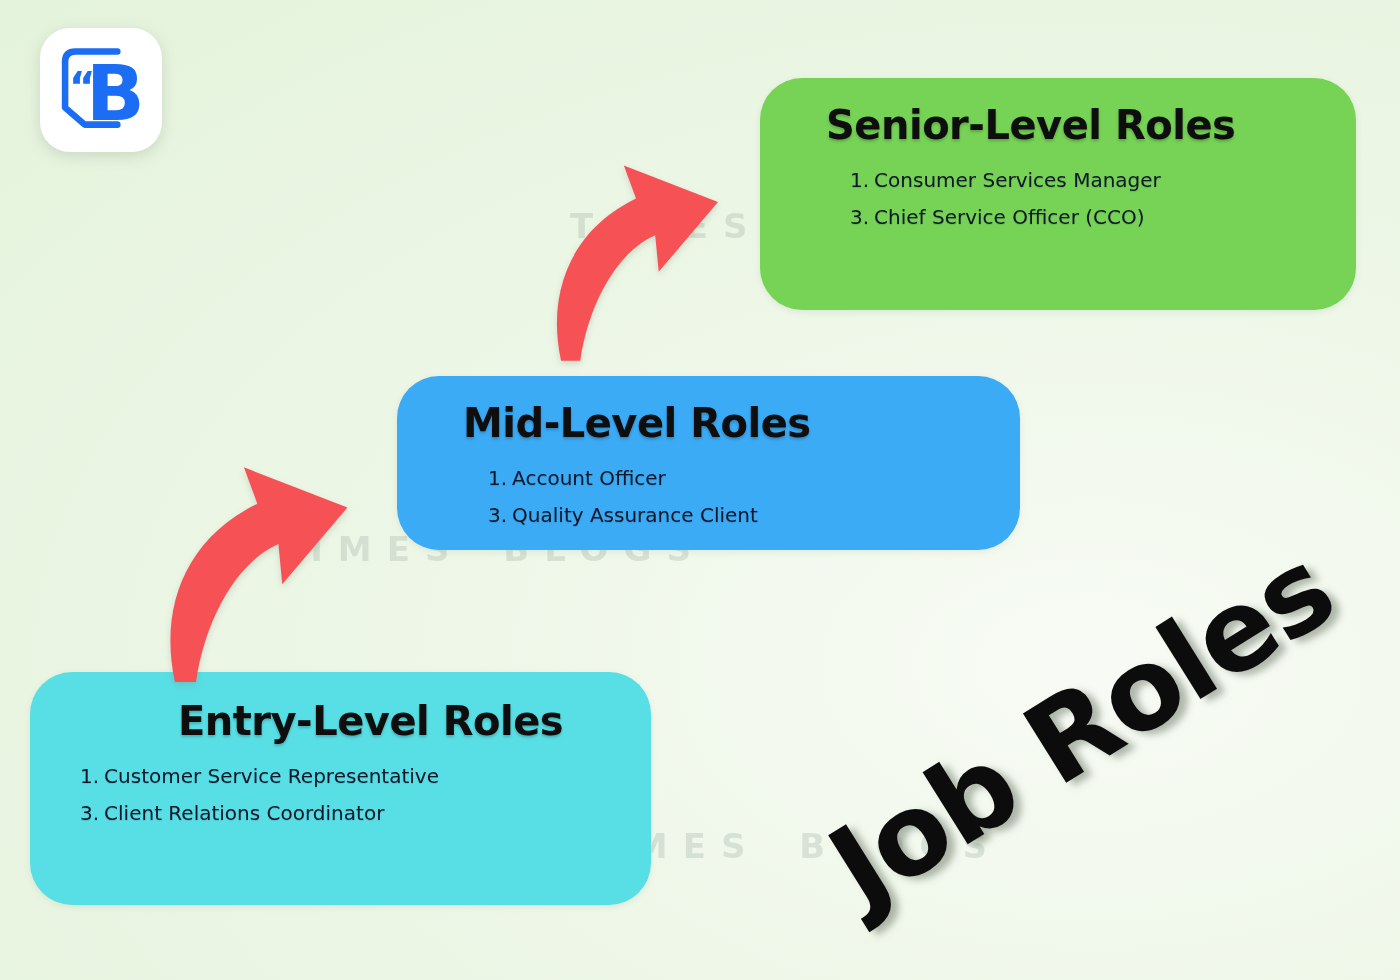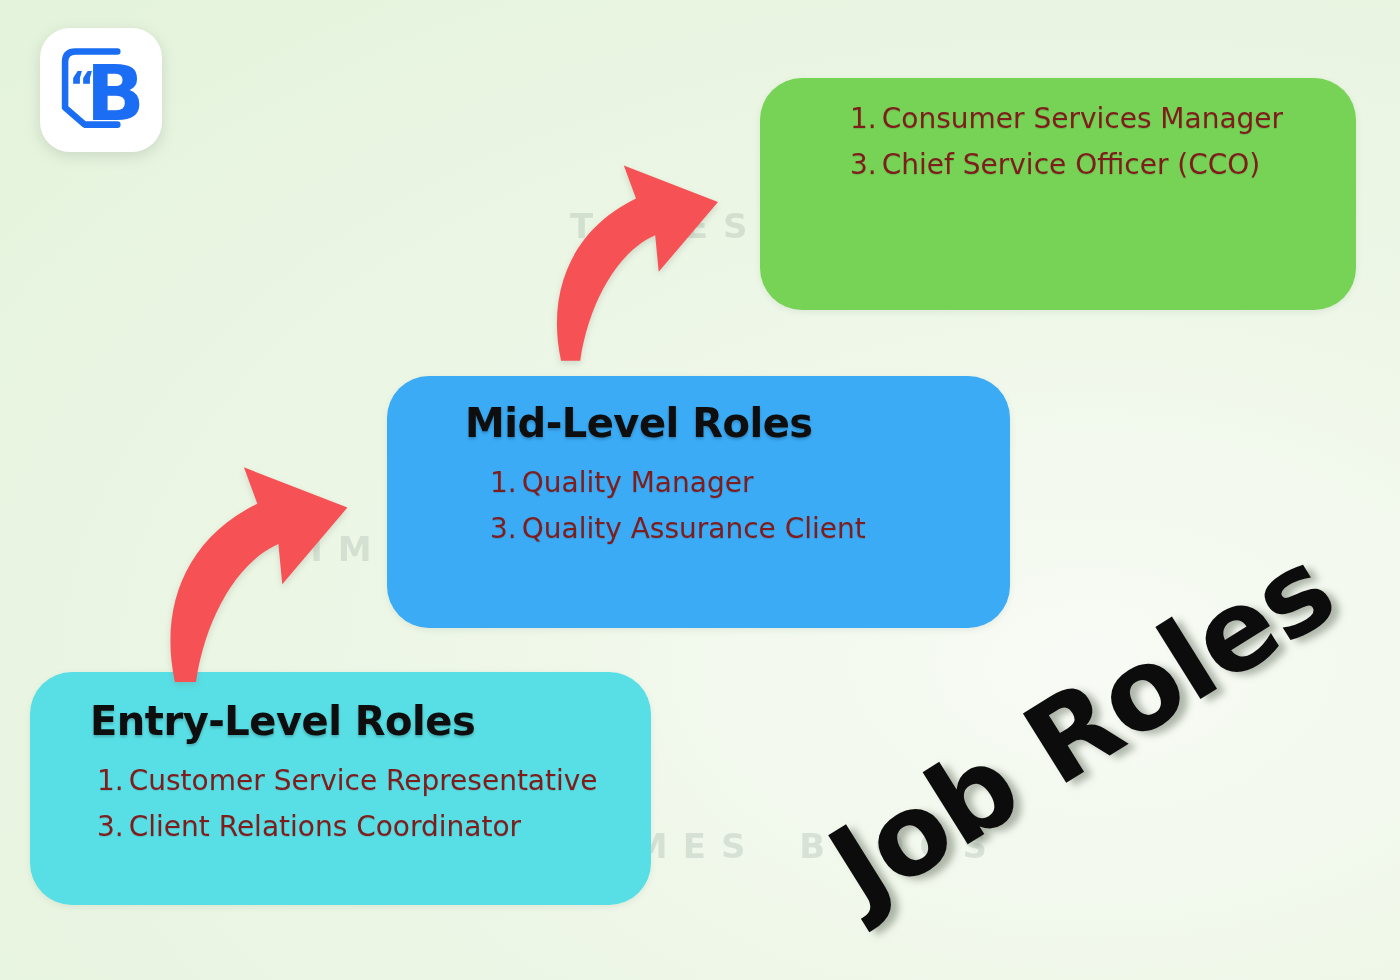--- a/index.html
+++ b/index.html
@@ -37,40 +37,40 @@
   }
   .level-box .box-title {
     font-size: 40px;
     font-weight: 800;
     letter-spacing: -0.5px;
     color: #0e0e0e;
     text-shadow: 0 2px 3px rgba(0,0,0,0.22);
   }
   .role-list { list-style: none; }
   .role-item {
-    font-size: 28px;
+    font-size: 20px;
     font-weight: 500;
-    color: #7f1d1d;
+    color: #0f172a;
     margin-bottom: 13px;
     text-shadow: 0 1px 1px rgba(0,0,0,0.12);
     white-space: nowrap;
   }
   .role-item .num { margin-right: 5px; }
 
   .box-senior { left: 760px; top: 78px;  width: 596px; height: 232px; padding: 24px 0 0 0; }
   .box-senior .box-title { margin: 0 0 20px 66px; }
   .box-senior .role-list { margin-left: 90px; }
 
-  .box-mid    { left: 387px; top: 376px; width: 623px; height: 252px; padding: 24px 0 0 12px; }
+  .box-mid    { left: 397px; top: 376px; width: 623px; height: 174px; padding: 24px 0 0 0; }
   .box-mid .box-title { margin: 0 0 20px 66px; }
   .box-mid .role-list { margin-left: 91px; }
 
   .box-entry  { left: 30px;  top: 672px; width: 621px; height: 233px; padding: 26px 0 0 0; }
-  .box-entry .box-title { margin: 0 0 20px 60px; }
-  .box-entry .role-list { margin-left: 67px; }
+  .box-entry .box-title { margin: 0 0 20px 60px; text-align: center; }
+  .box-entry .role-list { margin-left: 50px; }
 
   
   .arrow { position: absolute; }
   .arrow svg { width: 100%; height: 100%; filter: drop-shadow(0 3px 3px rgba(120,130,115,0.25)); }
   .arrow-lower { left: 150px; top: 448px; width: 230px; height: 240px; }
   .arrow-upper { left: 527px; top: 148px; width: 232px; height: 218px; }
 
   
   .headline {
     position: absolute;
@@ -110,35 +110,36 @@
       <text x="52" y="121" font-size="118" font-weight="bold" fill="#1b6ef3">B</text>
       <text x="26" y="92" font-size="62" font-weight="bold" fill="#1b6ef3">“</text>
     </svg>
   </div>
 
   <div class="watermark wm-top" style="color: rgb(126, 148, 138);">TIMES BLOGS</div>
   <div class="watermark wm-middle" style="color: rgb(126, 148, 138);">TIMES BLOGS</div>
   <div class="watermark wm-bottom" style="color: rgb(126, 148, 138);">TIMES BLOGS</div>
 
   <div class="level-box box-senior" style="background-color: rgb(118, 211, 85);">
+    <div class="box-title">Senior-Level Roles</div>
     <ul class="role-list">
       <li class="role-item">
         <span class="num">1.</span><span>Consumer Services Manager</span>
       </li>
       <li class="role-item">
         <span class="num">3.</span><span>Chief Service Officer (CCO)</span>
       </li>
     </ul>
   </div>
 
   <div class="level-box box-mid" style="background-color: rgb(59, 171, 245);">
     <div class="box-title">Mid-Level Roles</div>
     <ul class="role-list">
       <li class="role-item">
-        <span class="num">1.</span><span>Quality Manager</span>
+        <span class="num">1.</span><span>Account Officer</span>
       </li>
       <li class="role-item">
         <span class="num">3.</span><span>Quality Assurance Client</span>
       </li>
     </ul>
   </div>
 
   <div class="level-box box-entry" style="background-color: rgb(88, 223, 229);">
     <div class="box-title">Entry-Level Roles</div>
     <ul class="role-list">

